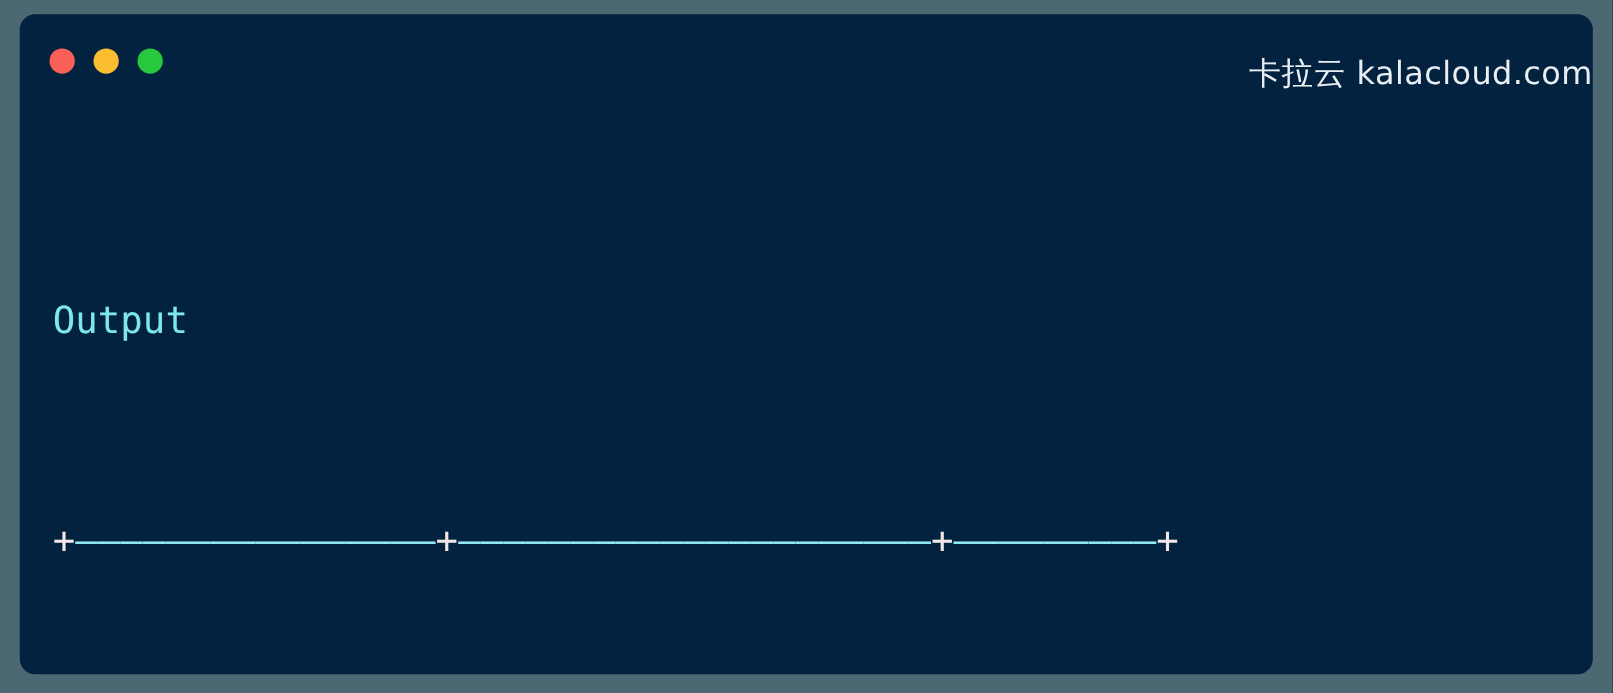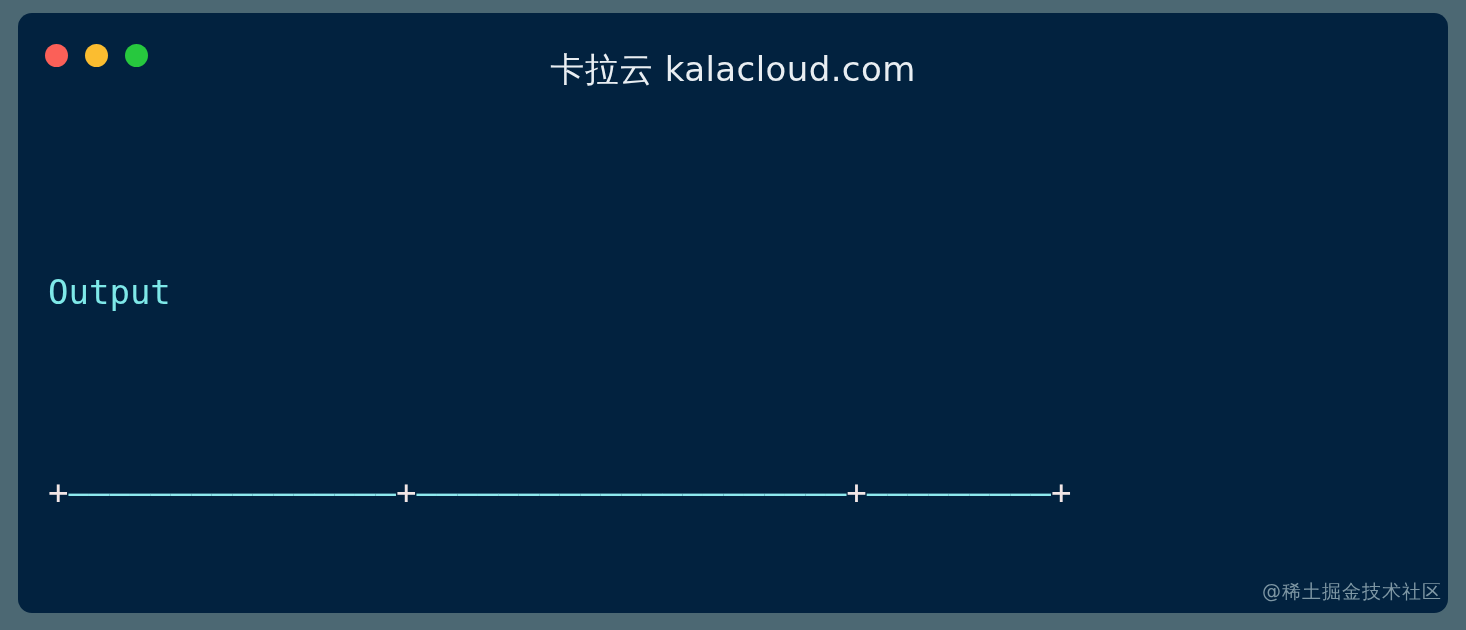--- a/index.html
+++ b/index.html
@@ -46,24 +46,24 @@
   }
   .light.red    { background: #fb6058; }
   .light.yellow { background: #fbbd30; }
   .light.green  { background: #27c83e; }
 
   .window-title {
     position: absolute;
     left: 0;
     right: 0;
     top: 34px;
-    text-align: center;
+    text-align: right;
     color: #e9eef2;
     font-family: "DejaVu Sans", sans-serif;
-    font-size: 34px;
+    font-size: 29px;
     letter-spacing: 0.4px;
     white-space: pre;
   }
 
   
   .terminal {
     position: absolute;
     left: 30px;
     top: 104px;
     right: 10px;
@@ -121,15 +121,14 @@
     
 
     
 
     
 
     
 
   </div>
 
-  <div class="watermark">@稀土掘金技术社区</div>
 
 </div>
 
 </body></html>

